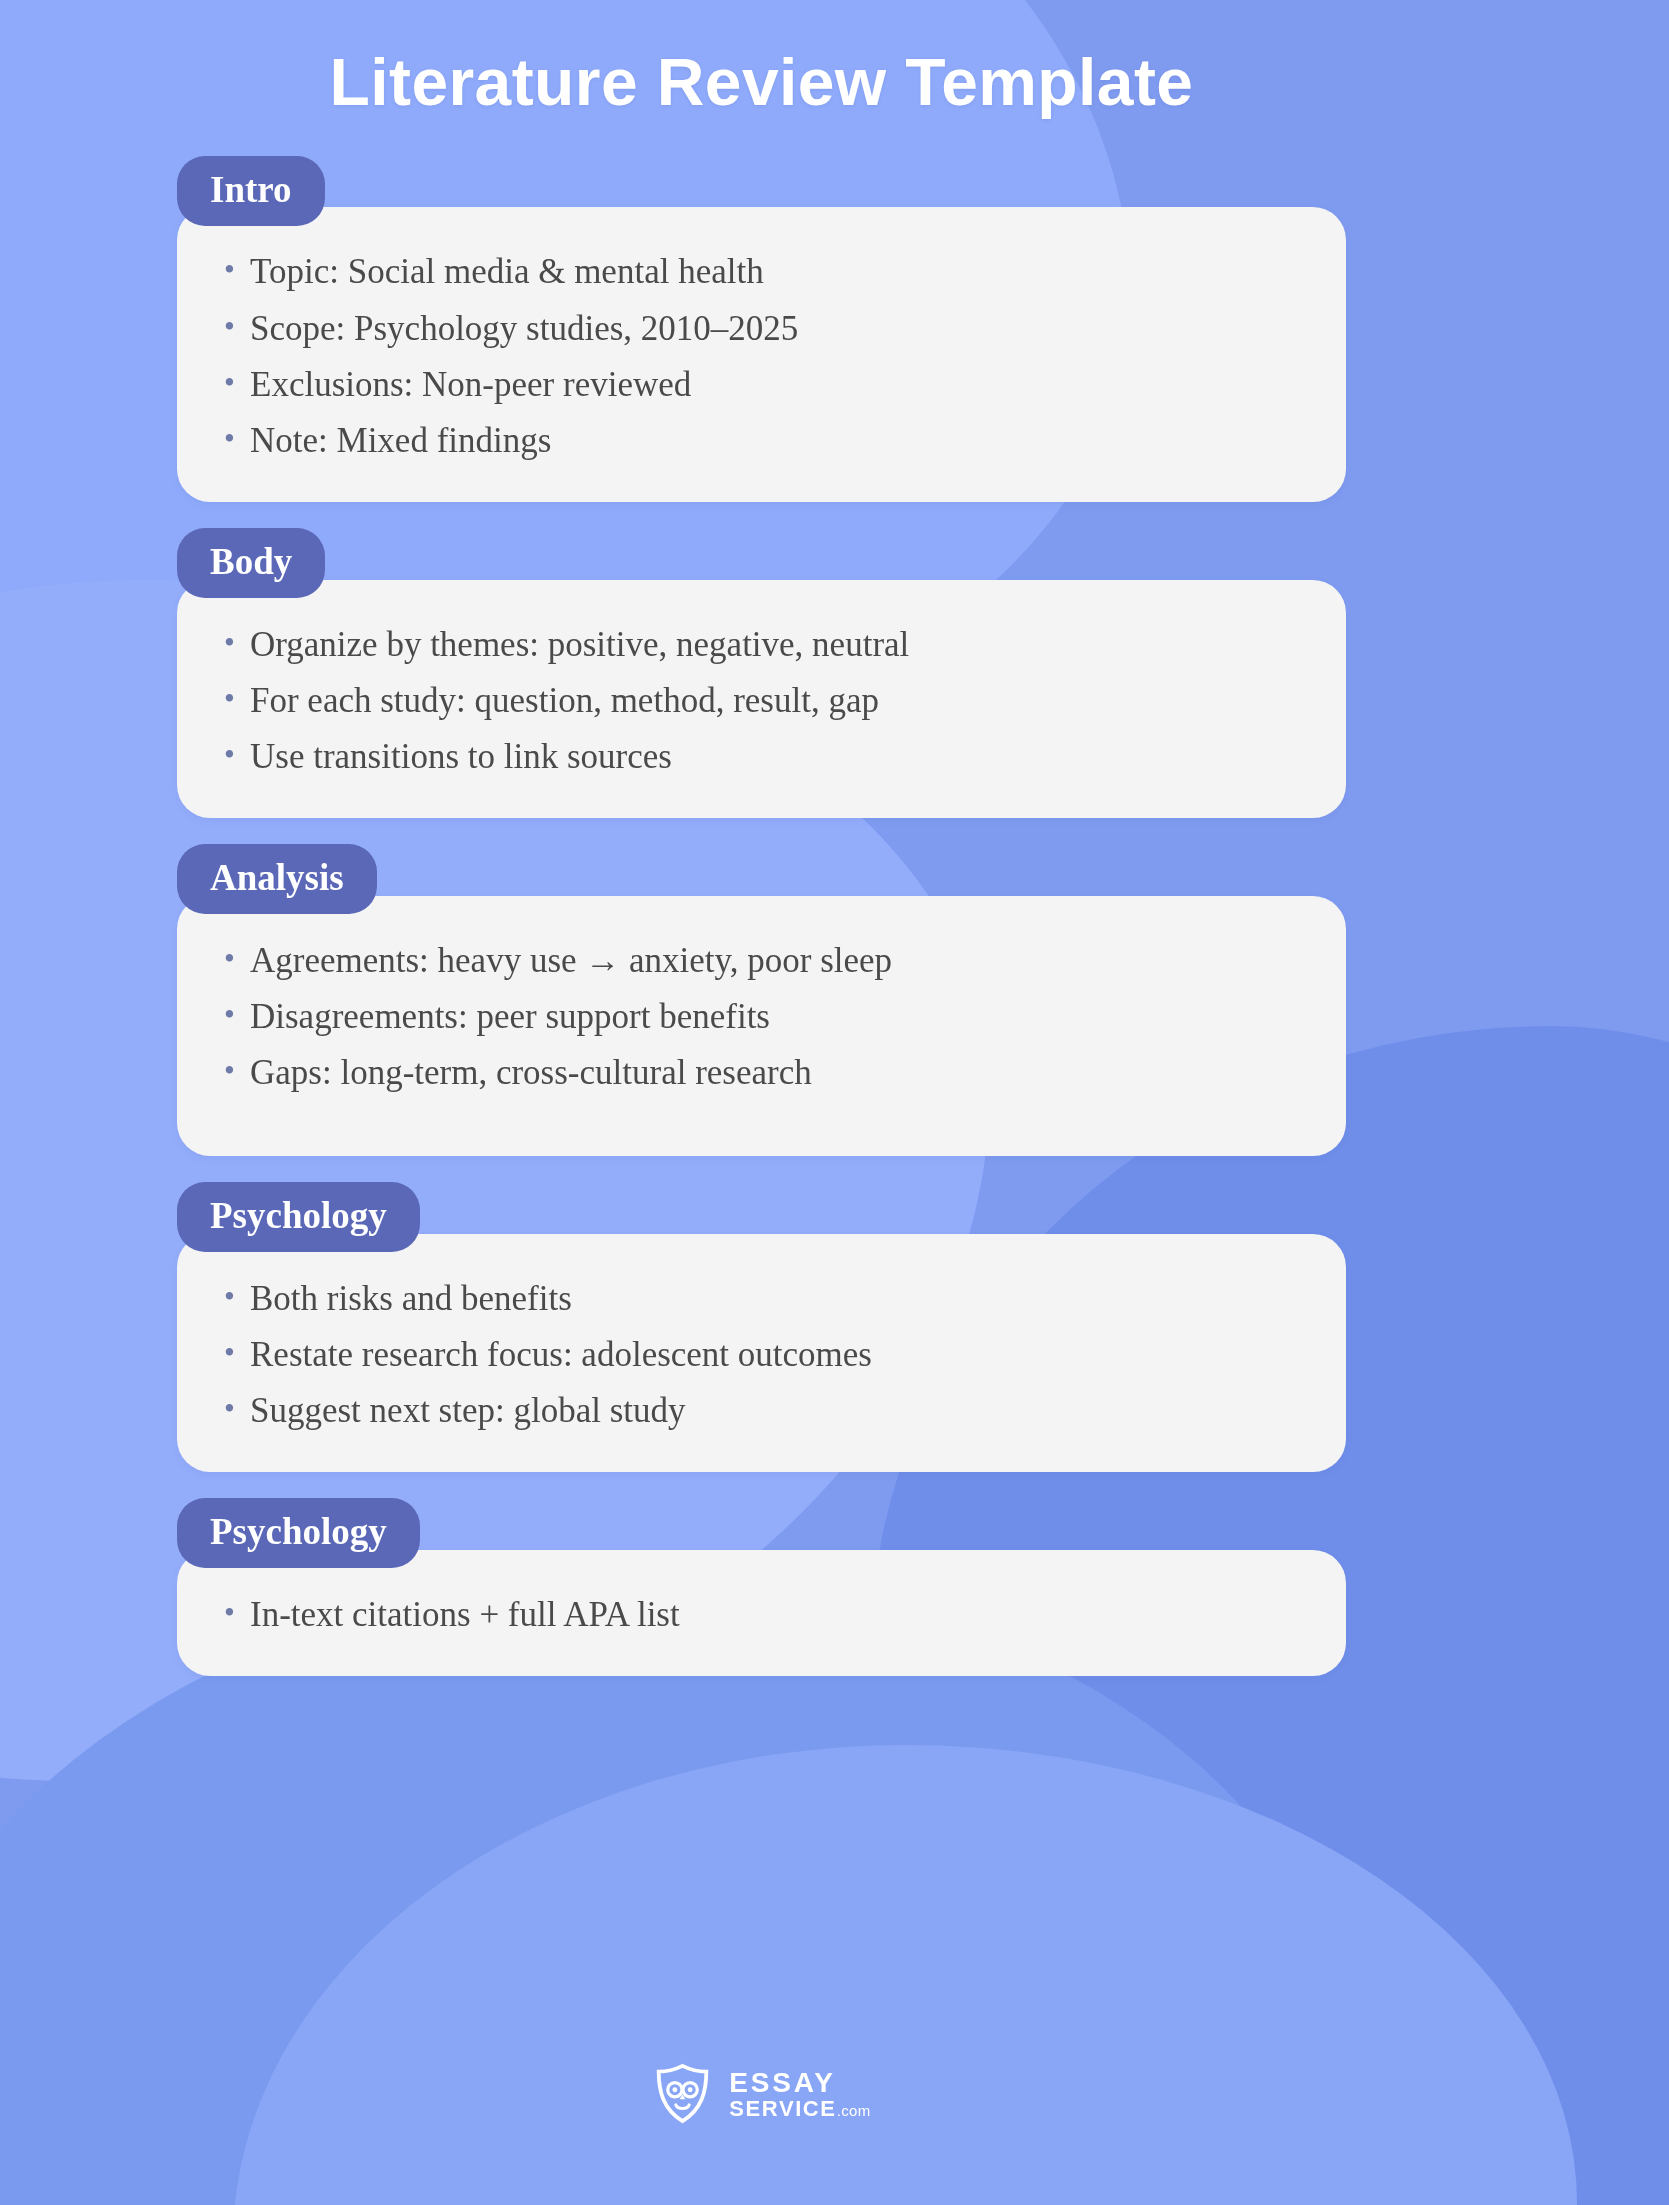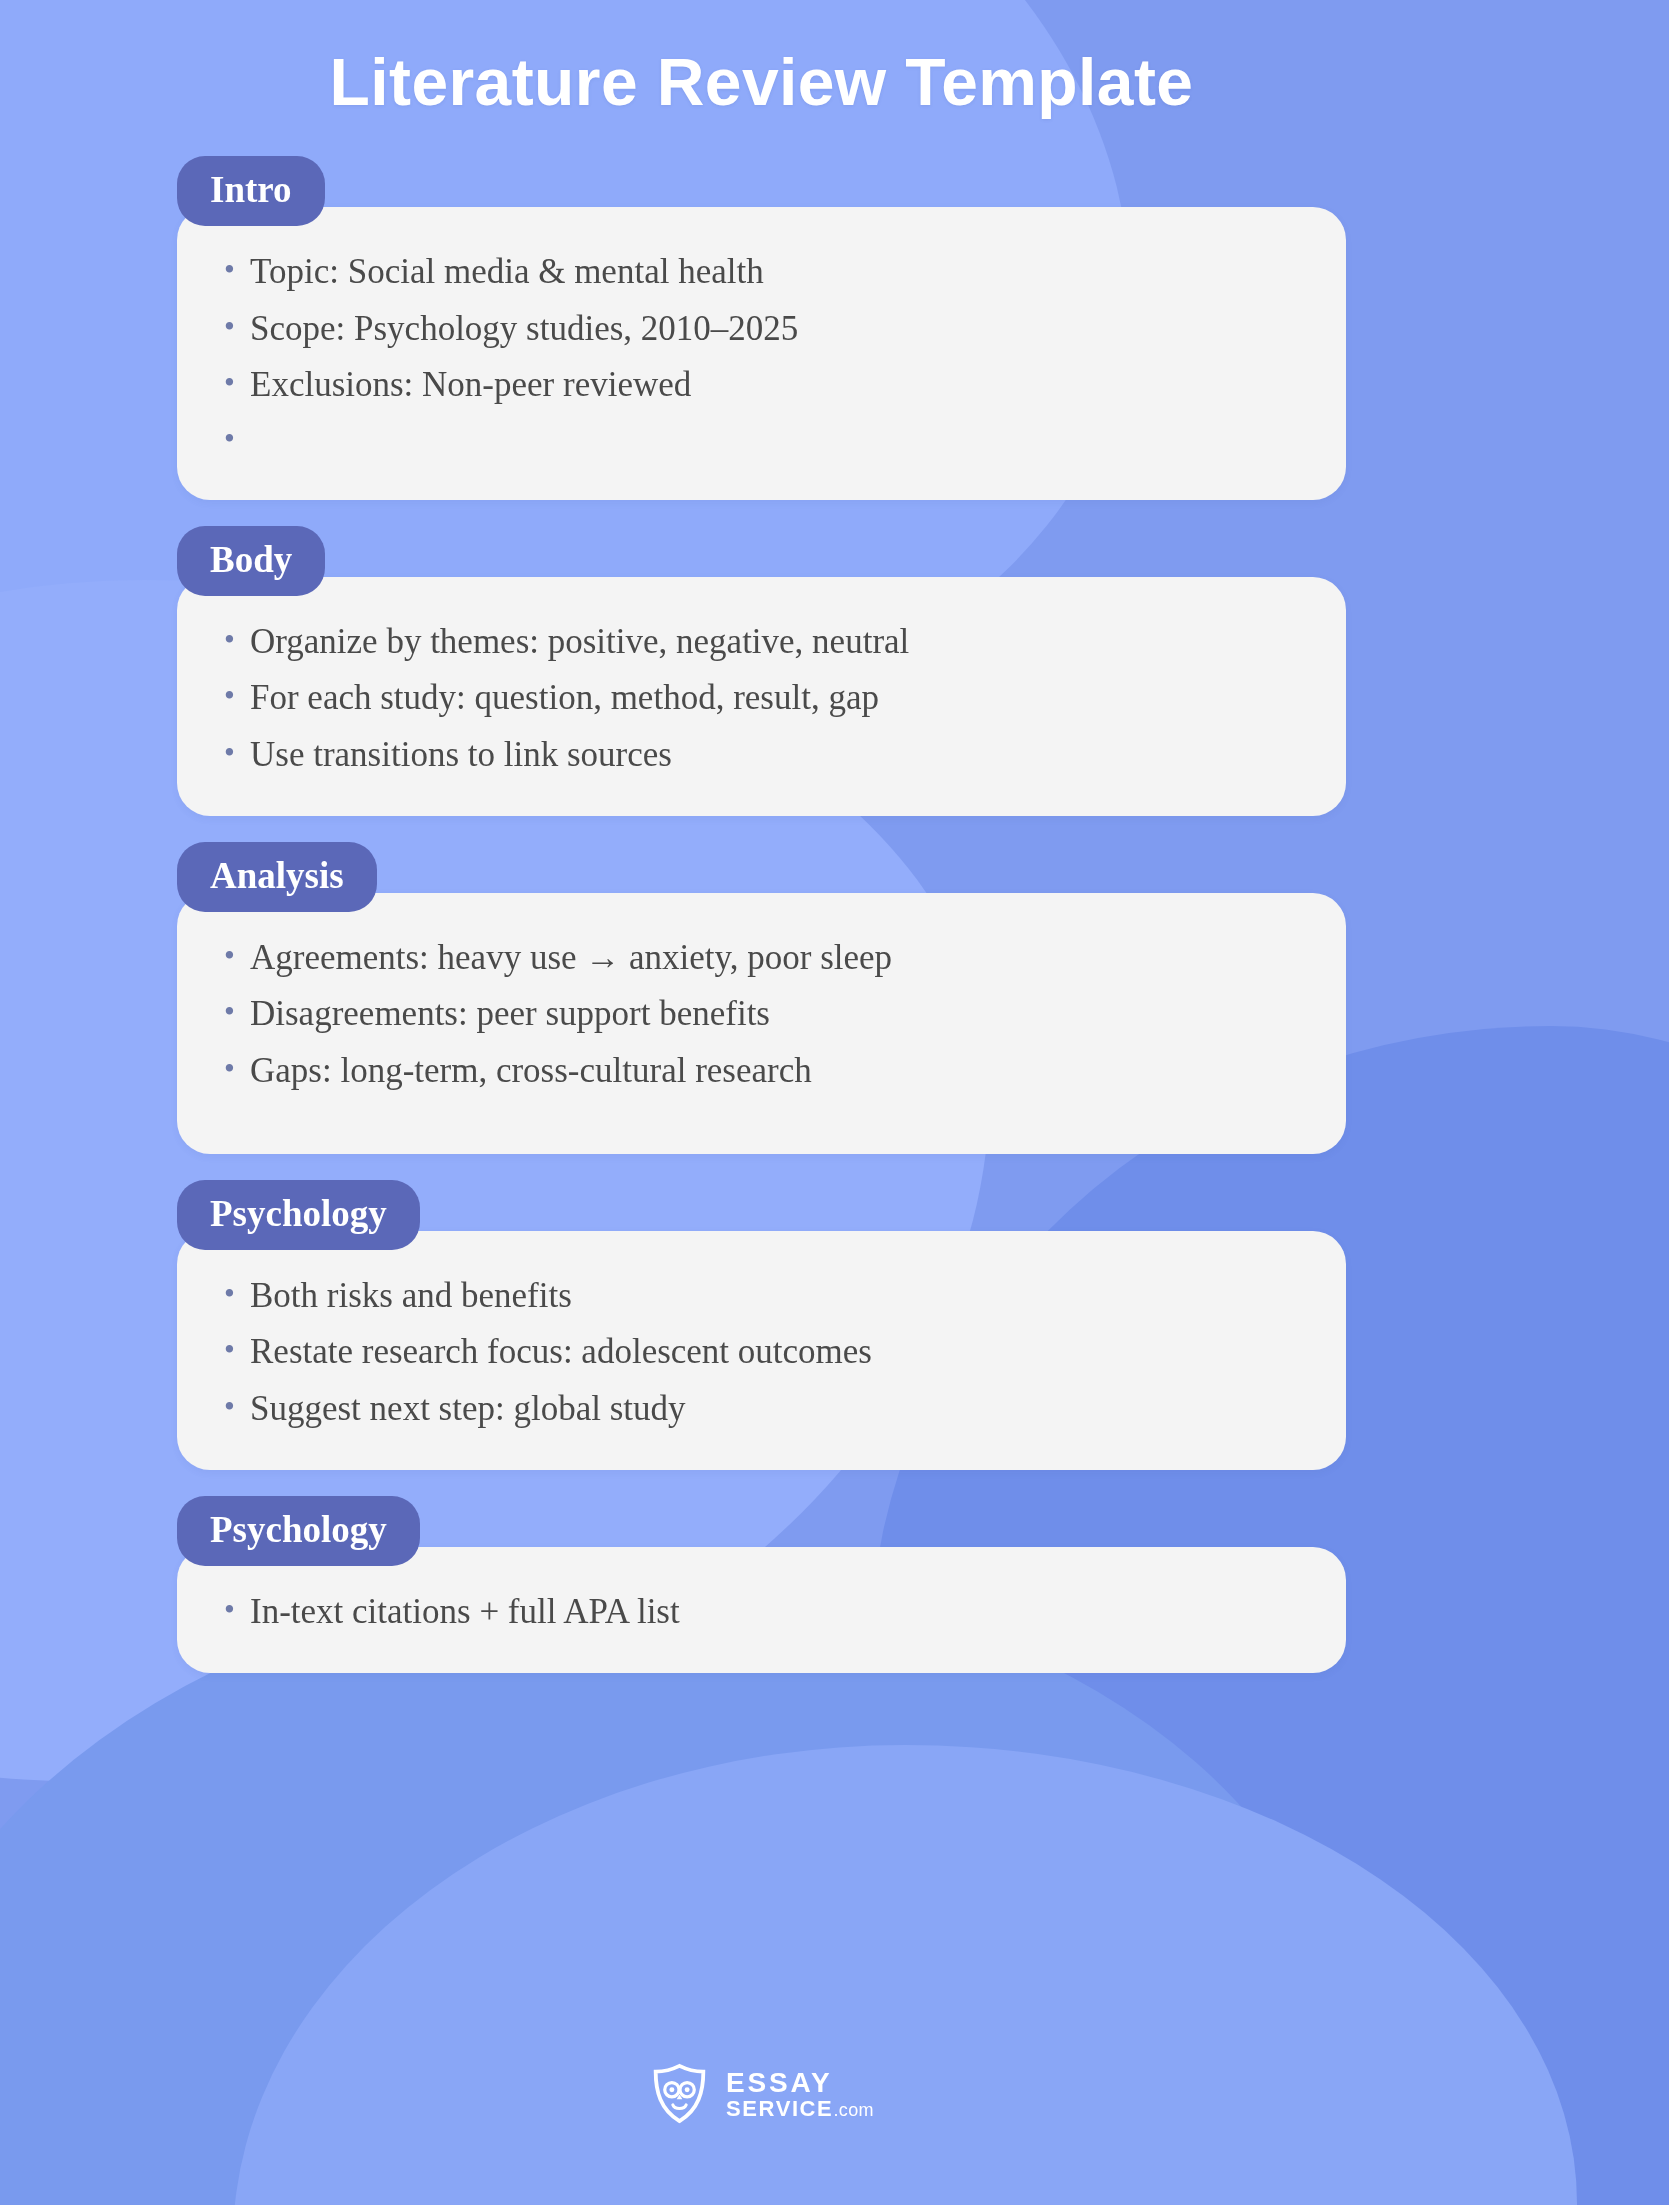--- a/index.html
+++ b/index.html
@@ -181,21 +181,21 @@
   }
 
   .footer .brand .b2 {
     font-size: 22px;
     font-weight: bold;
     letter-spacing: 1.6px;
   }
 
   .footer .brand .b2 .dotcom {
     font-weight: normal;
-    font-size: 18px;
+    font-size: 15px;
     letter-spacing: 0.4px;
   }
 </style>
 </head>
 <body>
 
 <div class="bg-layer">
   <div class="blob-a"></div>
   <div class="blob-b"></div>
   <div class="blob-c"></div>
@@ -218,20 +218,21 @@
         <li>
           <span class="dot">•</span>
           <span class="txt">Scope: Psychology studies, 2010–2025</span>
         </li>
         <li>
           <span class="dot">•</span>
           <span class="txt">Exclusions: Non-peer reviewed</span>
         </li>
         <li>
           <span class="dot">•</span>
+          <span class="txt">Note: Mixed findings</span>
         </li>
       </ul>
     </div>
   </div>
 
   <div class="section">
     <div class="section-tag">Body</div>
     <div class="section-card">
       <ul class="bullets">
         <li>

